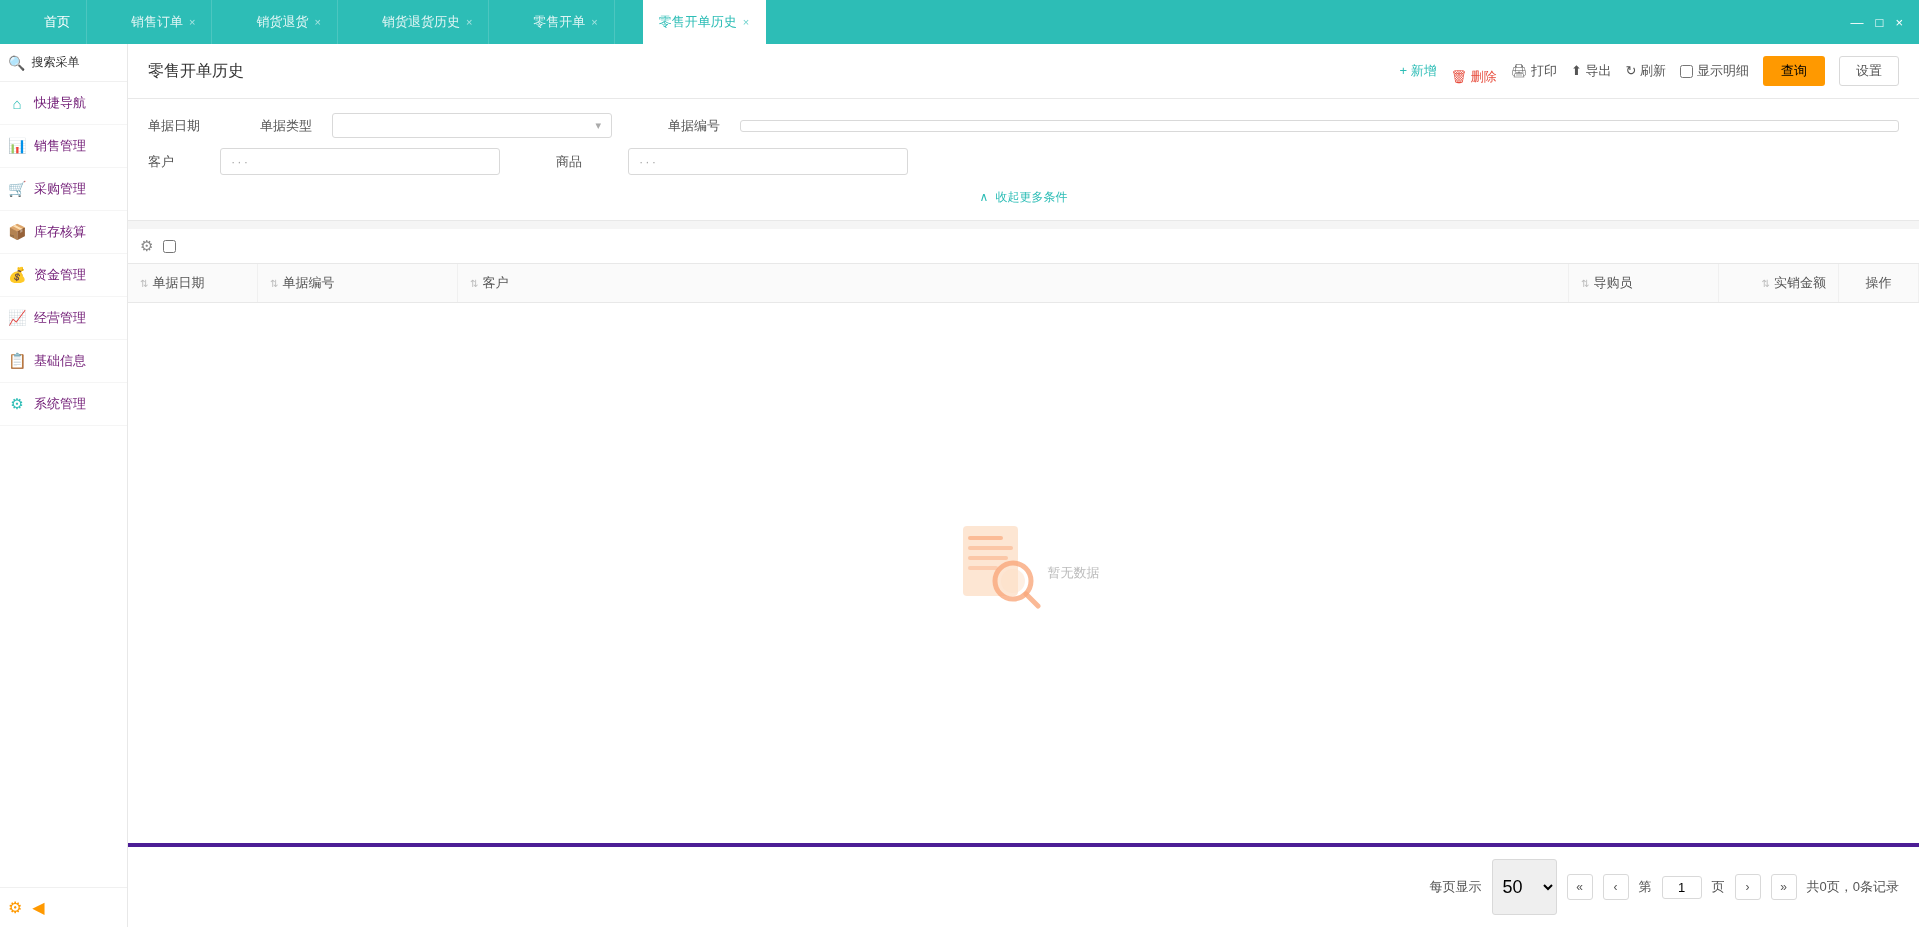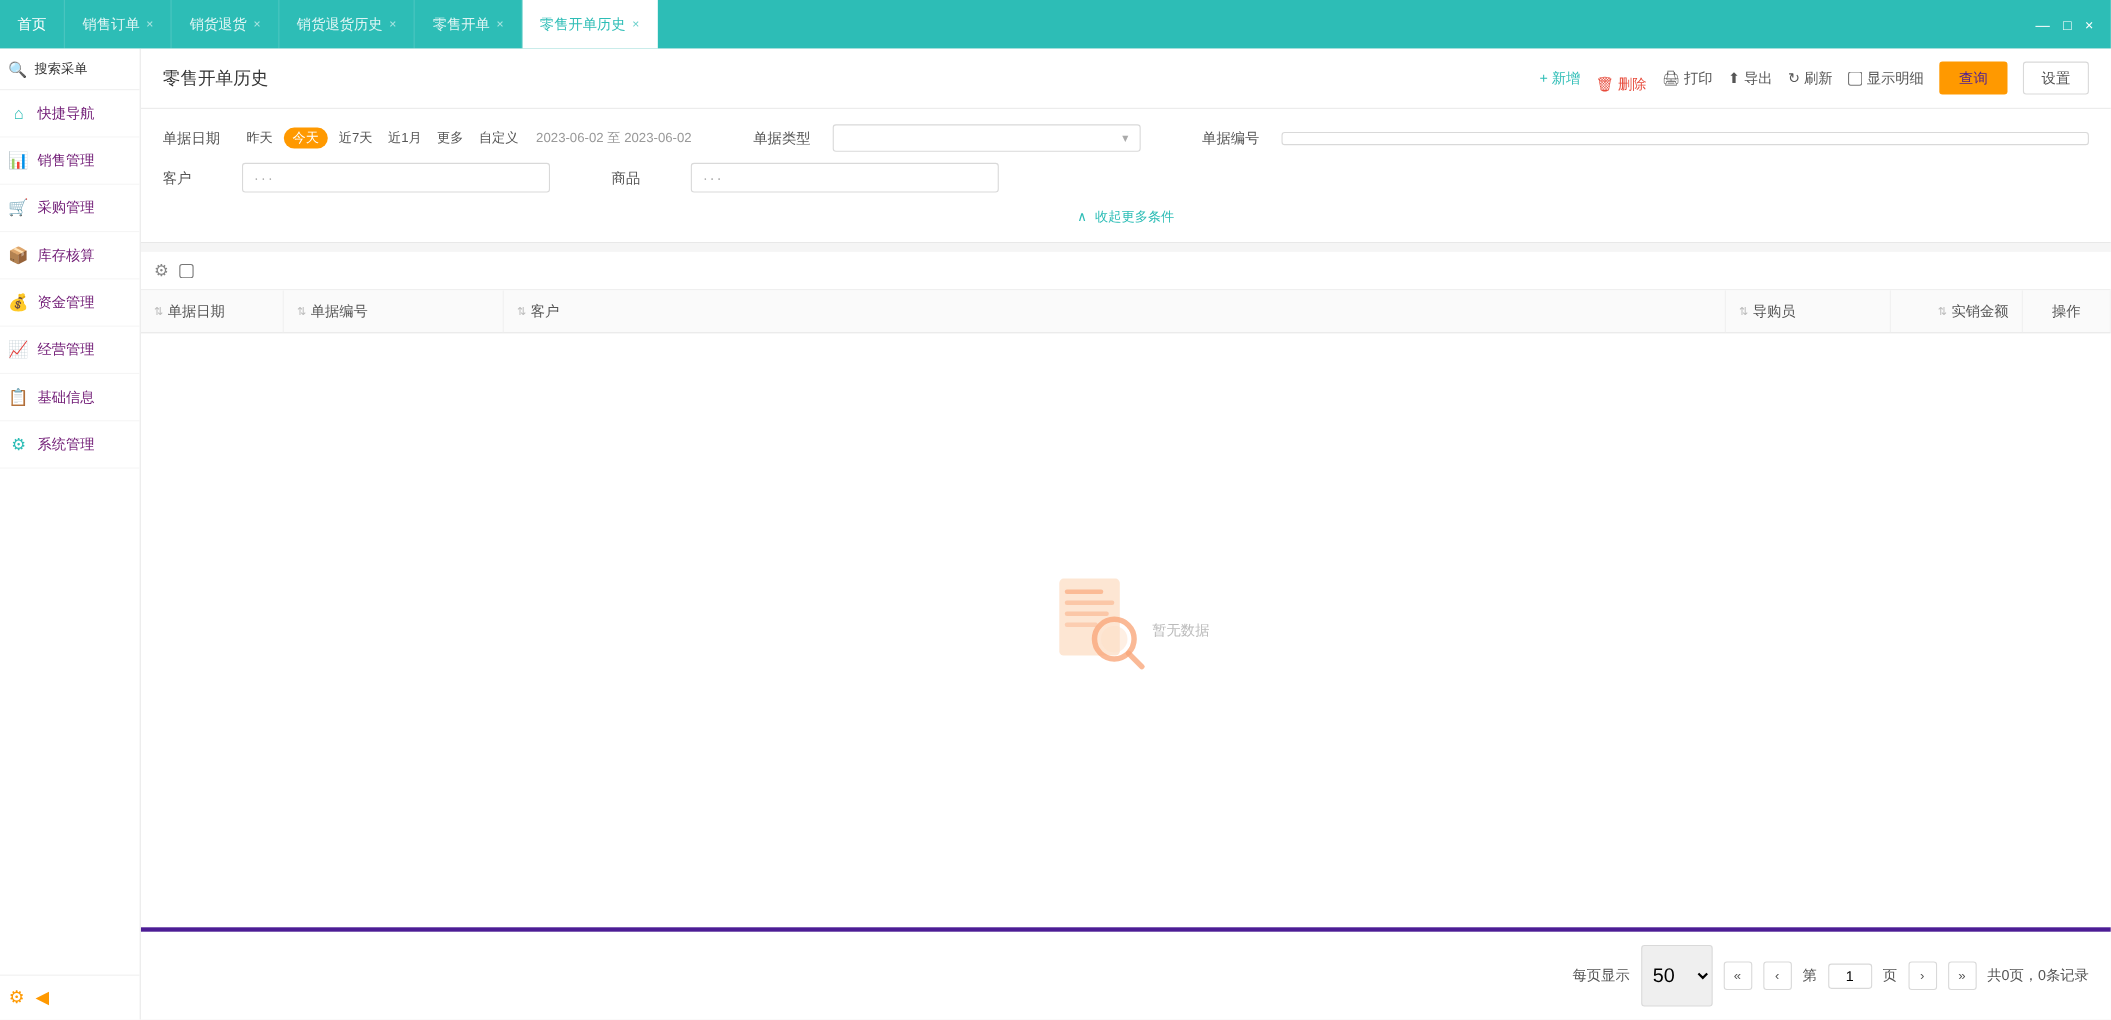--- a/index.html
+++ b/index.html
@@ -19,20 +19,21 @@
       height: 44px;
       padding: 0 16px;
       display: flex;
       align-items: center;
       font-size: 13px;
       color: rgba(255,255,255,0.85);
       cursor: pointer;
       white-space: nowrap;
       border-right: 1px solid rgba(255,255,255,0.15);
       position: relative;
+      margin-left: 28px;
     }
     .top-tabbar .tab.home {
       background: transparent;
       color: #fff;
     }
     .top-tabbar .tab.active {
       background: #fff;
       color: #2dbdb6;
       font-weight: 500;
     }
@@ -138,21 +139,21 @@
       align-items: center;
       gap: 4px;
       font-size: 13px;
       color: #555;
       cursor: pointer;
     }
     .header-actions .action-btn.add { color: #2dbdb6; }
     .header-actions .action-btn.delete { color: #e74c3c; margin-top: 12px; }
     .btn-query {
       background: #f90;
-      color: #4c1d95;
+      color: #000000;
       border: none;
       padding: 6px 18px;
       border-radius: 3px;
       font-size: 13px;
       cursor: pointer;
     }
     .btn-setting {
       background: #fff;
       color: #555;
       border: 1px solid #d9d9d9;
@@ -453,29 +454,20 @@
           <span>显示明细</span>
         </div>
         <button class="btn-query">查询</button>
         <button class="btn-setting">设置</button>
       </div>
     </div>
 
     <div class="filter-area">
       <div class="filter-row">
         <span class="filter-label">单据日期</span>
-        <div class="date-shortcuts">
-          <span class="date-btn">昨天</span>
-          <span class="date-btn active">今天</span>
-          <span class="date-btn">近7天</span>
-          <span class="date-btn">近1月</span>
-          <span class="date-btn">更多</span>
-          <span class="date-btn">自定义</span>
-          <span class="date-range">2023-06-02 至 2023-06-02</span>
-        </div>
         <span class="filter-label" style="margin-left:40px;">单据类型</span>
         <div class="filter-select" style="min-width:280px;">
           <span></span>
           <span class="arrow">▾</span>
         </div>
         <span class="filter-label" style="margin-left:40px;">单据编号</span>
         <div class="filter-input" style="min-width:240px; flex:1;">
           <span></span>
         </div>
       </div>

